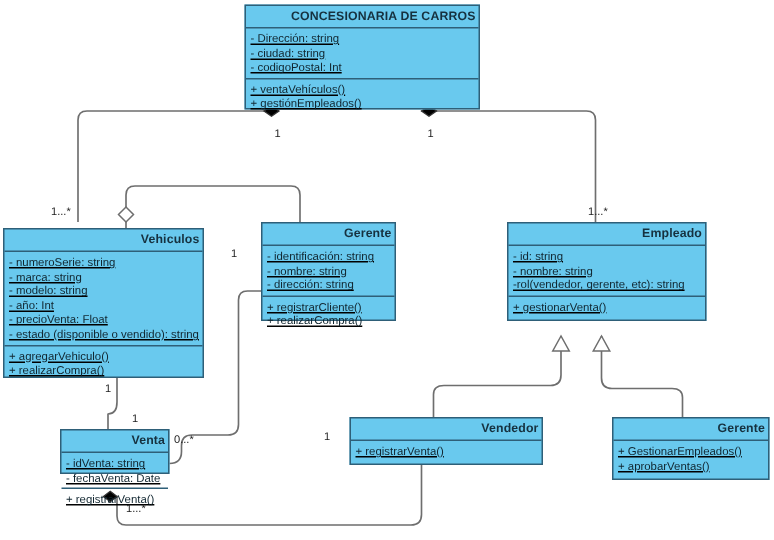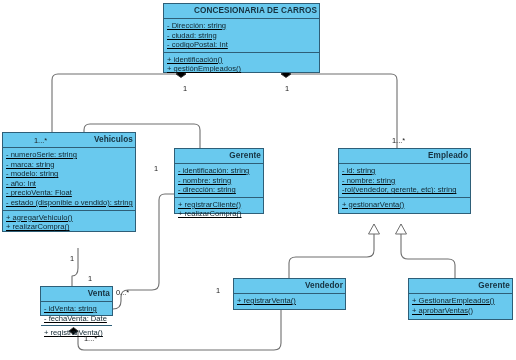--- a/index.html
+++ b/index.html
@@ -91,26 +91,26 @@
   </svg>
 
   <div class="uml-class" style="left:163px;top:3px;width:157px;height:70px;">
     <div class="uml-title">CONCESIONARIA DE CARROS</div>
     <div class="uml-section">
       <div class="uml-row">- Dirección: string</div>
       <div class="uml-row">- ciudad: string</div>
       <div class="uml-row">- codigoPostal: Int</div>
     </div>
     <div class="uml-section">
-      <div class="uml-row">+ identificación()</div>
+      <div class="uml-row">+ ventaVehículos()</div>
       <div class="uml-row">+ gestiónEmpleados()</div>
     </div>
   </div>
 
-  <div class="uml-class" style="left:2px;top:132px;width:134px;height:100px;">
+  <div class="uml-class" style="left:2px;top:152px;width:134px;height:100px;">
     <div class="uml-title">Vehiculos</div>
     <div class="uml-section">
       <div class="uml-row">- numeroSerie: string</div>
       <div class="uml-row">- marca: string</div>
       <div class="uml-row">- modelo: string</div>
       <div class="uml-row">- año: Int</div>
       <div class="uml-row">- precioVenta: Float</div>
       <div class="uml-row">- estado (disponible o vendido): string</div>
     </div>
     <div class="uml-section">
@@ -148,21 +148,21 @@
     <div class="uml-title">Venta</div>
     <div class="uml-section">
       <div class="uml-row">- idVenta: string</div>
       <div class="uml-row">- fechaVenta: Date</div>
     </div>
     <div class="uml-section">
       <div class="uml-row">+ registrarVenta()</div>
     </div>
   </div>
 
-  <div class="uml-class" style="left:233px;top:278px;width:113px;height:32px;">
+  <div class="uml-class" style="left:233px;top:278px;width:129px;height:32px;">
     <div class="uml-title">Vendedor</div>
     <div class="uml-section">
       <div class="uml-row">+ registrarVenta()</div>
     </div>
   </div>
 
   <div class="uml-class" style="left:408px;top:278px;width:105px;height:42px;">
     <div class="uml-title">Gerente</div>
     <div class="uml-section">
       <div class="uml-row">+ GestionarEmpleados()</div>

